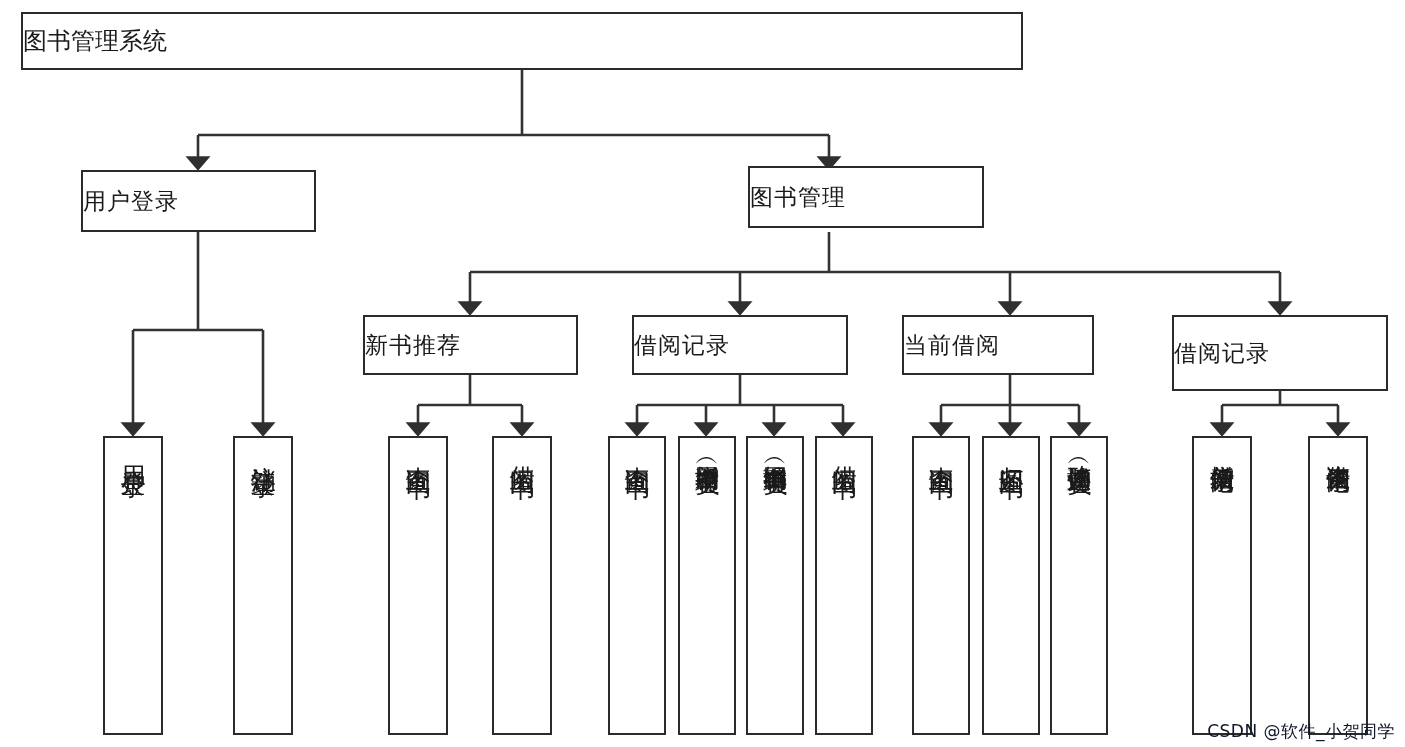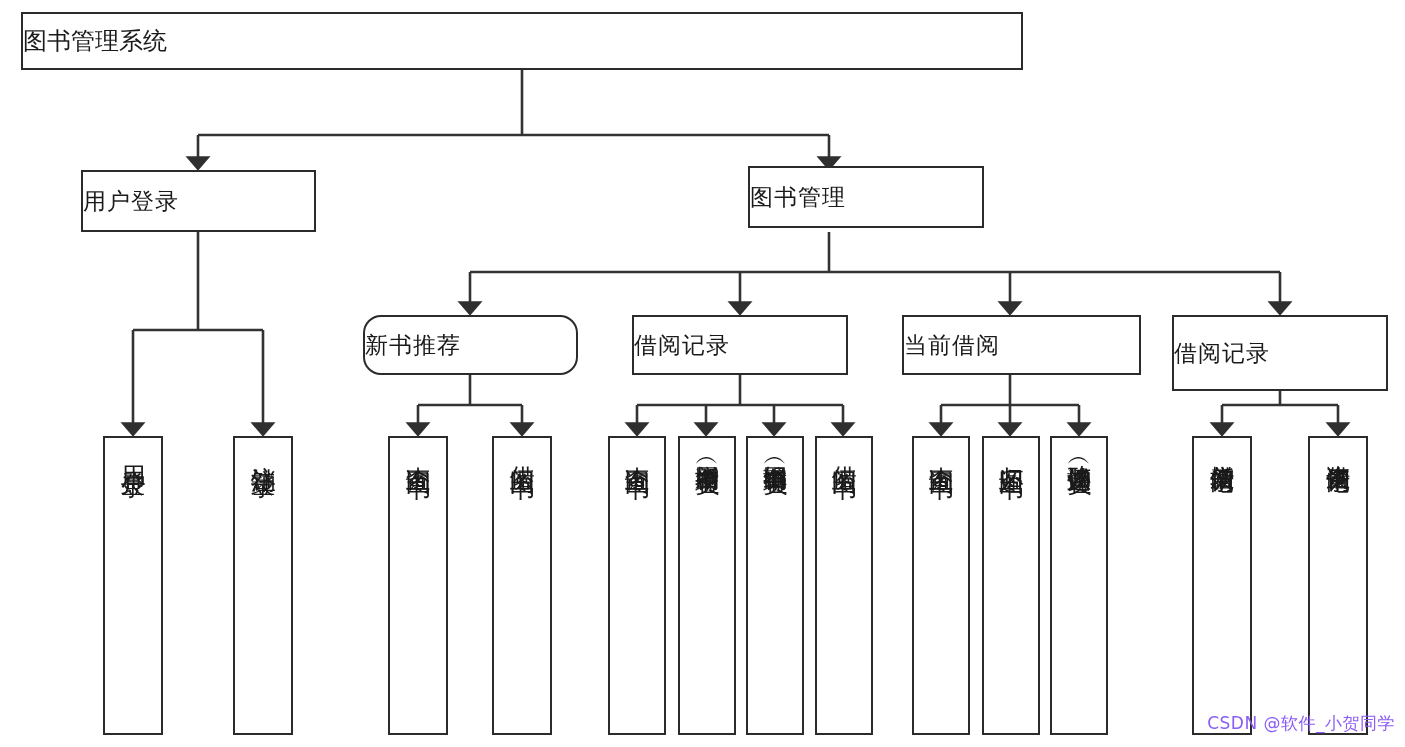--- a/index.html
+++ b/index.html
@@ -58,23 +58,23 @@
     white-space: nowrap;
     color: #1a1a1a;
   }
   .vtext.tight {
     letter-spacing: 1px;
     font-size: 24px;
   }
   .watermark {
     position: absolute;
     right: 10px;
-    bottom: 12px;
+    bottom: 4px;
     font-size: 17px;
-    color: #8b5cf6;
+    color: #0f172a;
     letter-spacing: 0.5px;
     white-space: nowrap;
     font-family: "DejaVu Sans", "Liberation Sans", sans-serif;
   }
 </style>
 </head>
 <body>
 
 <div id="canvas">
 
@@ -134,27 +134,27 @@
     <span>图书管理系统</span>
   </div>
 
   <div class="node h" style="left:81px; top:170px; width:235px; height:62px;">
     <span>用户登录</span>
   </div>
   <div class="node h" style="left:711px; top:166px; width:236px; height:62px;margin-left:37px;">
     <span>图书管理</span>
   </div>
 
-  <div class="node h" style="left:363px; top:315px; width:215px; height:60px;border-radius:18px;">
+  <div class="node h" style="left:363px; top:315px; width:215px; height:60px;">
     <span>新书推荐</span>
   </div>
   <div class="node h" style="left:632px; top:315px; width:216px; height:60px;">
     <span>借阅记录</span>
   </div>
-  <div class="node h" style="left:902px; top:315px; width:239px; height:60px;">
+  <div class="node h" style="left:902px; top:315px; width:192px; height:60px;">
     <span>当前借阅</span>
   </div>
   <div class="node h" style="left:1172px; top:315px; width:216px; height:76px;">
     <span>借阅记录</span>
   </div>
 
   <div class="node leaf" style="left:103px; top:436px; width:60px; height:299px;">
     <span class="vtext">用户登录</span>
   </div>
   <div class="node leaf" style="left:233px; top:436px; width:60px; height:299px;">

